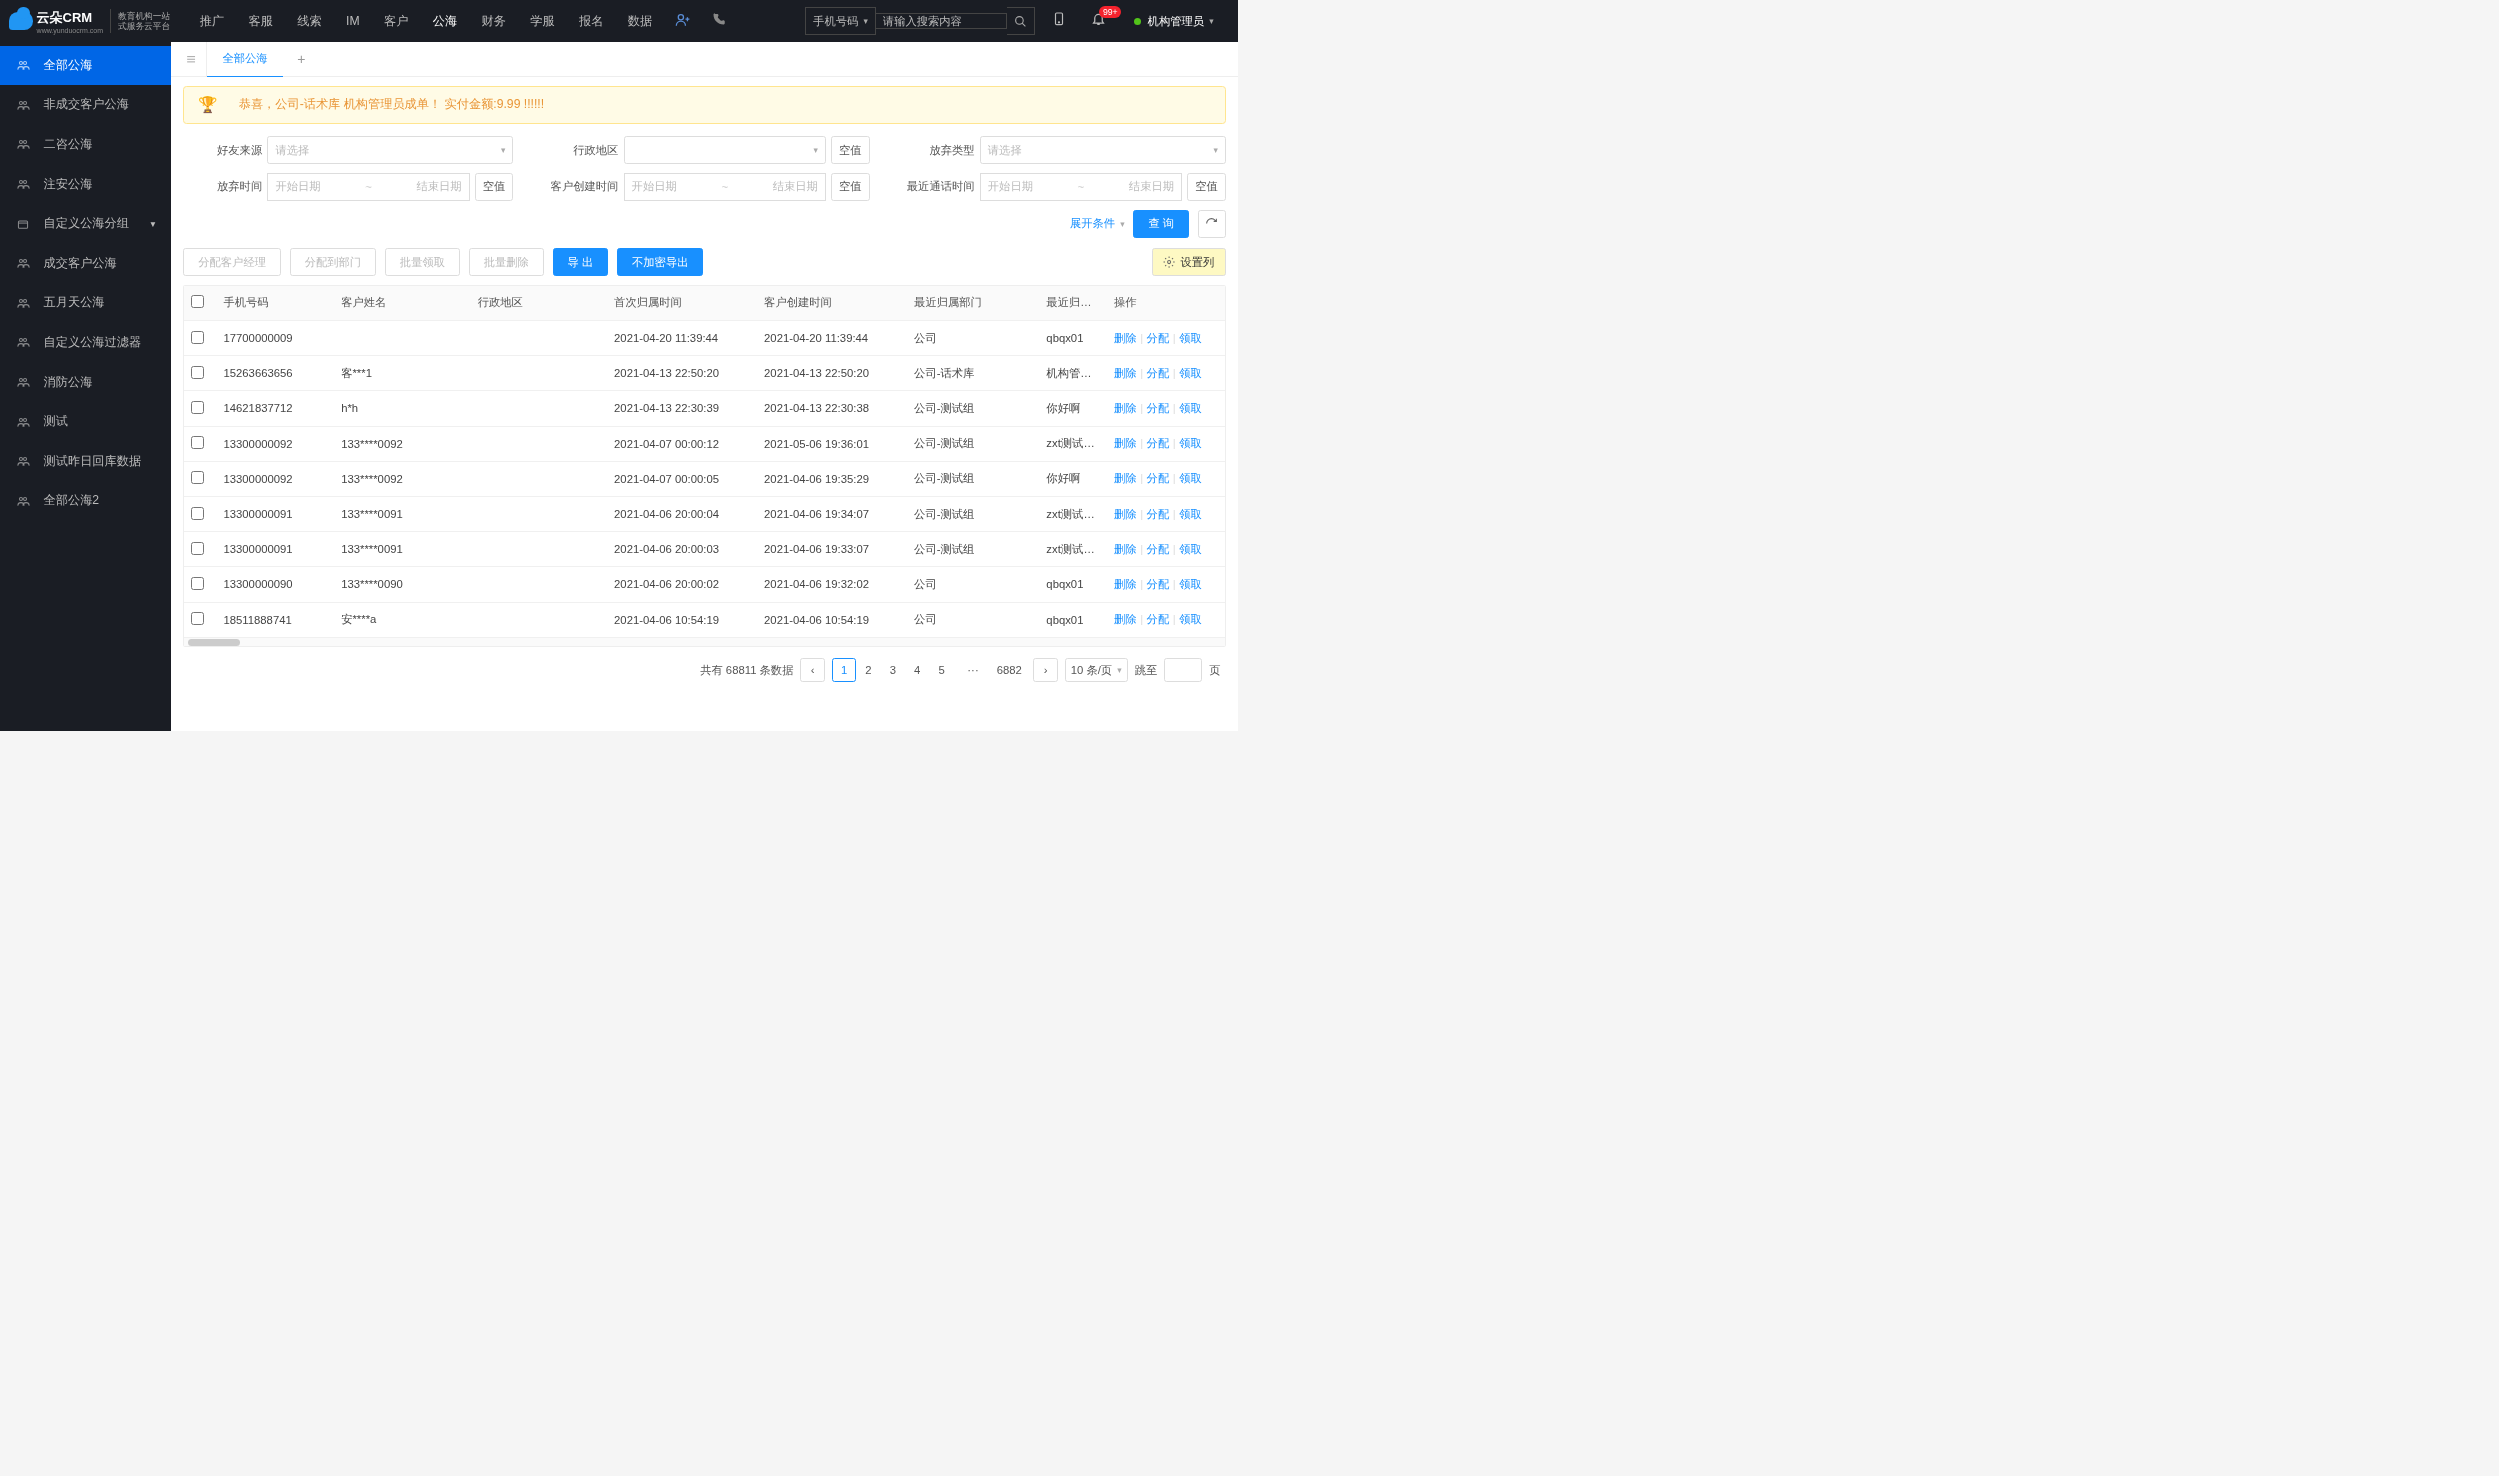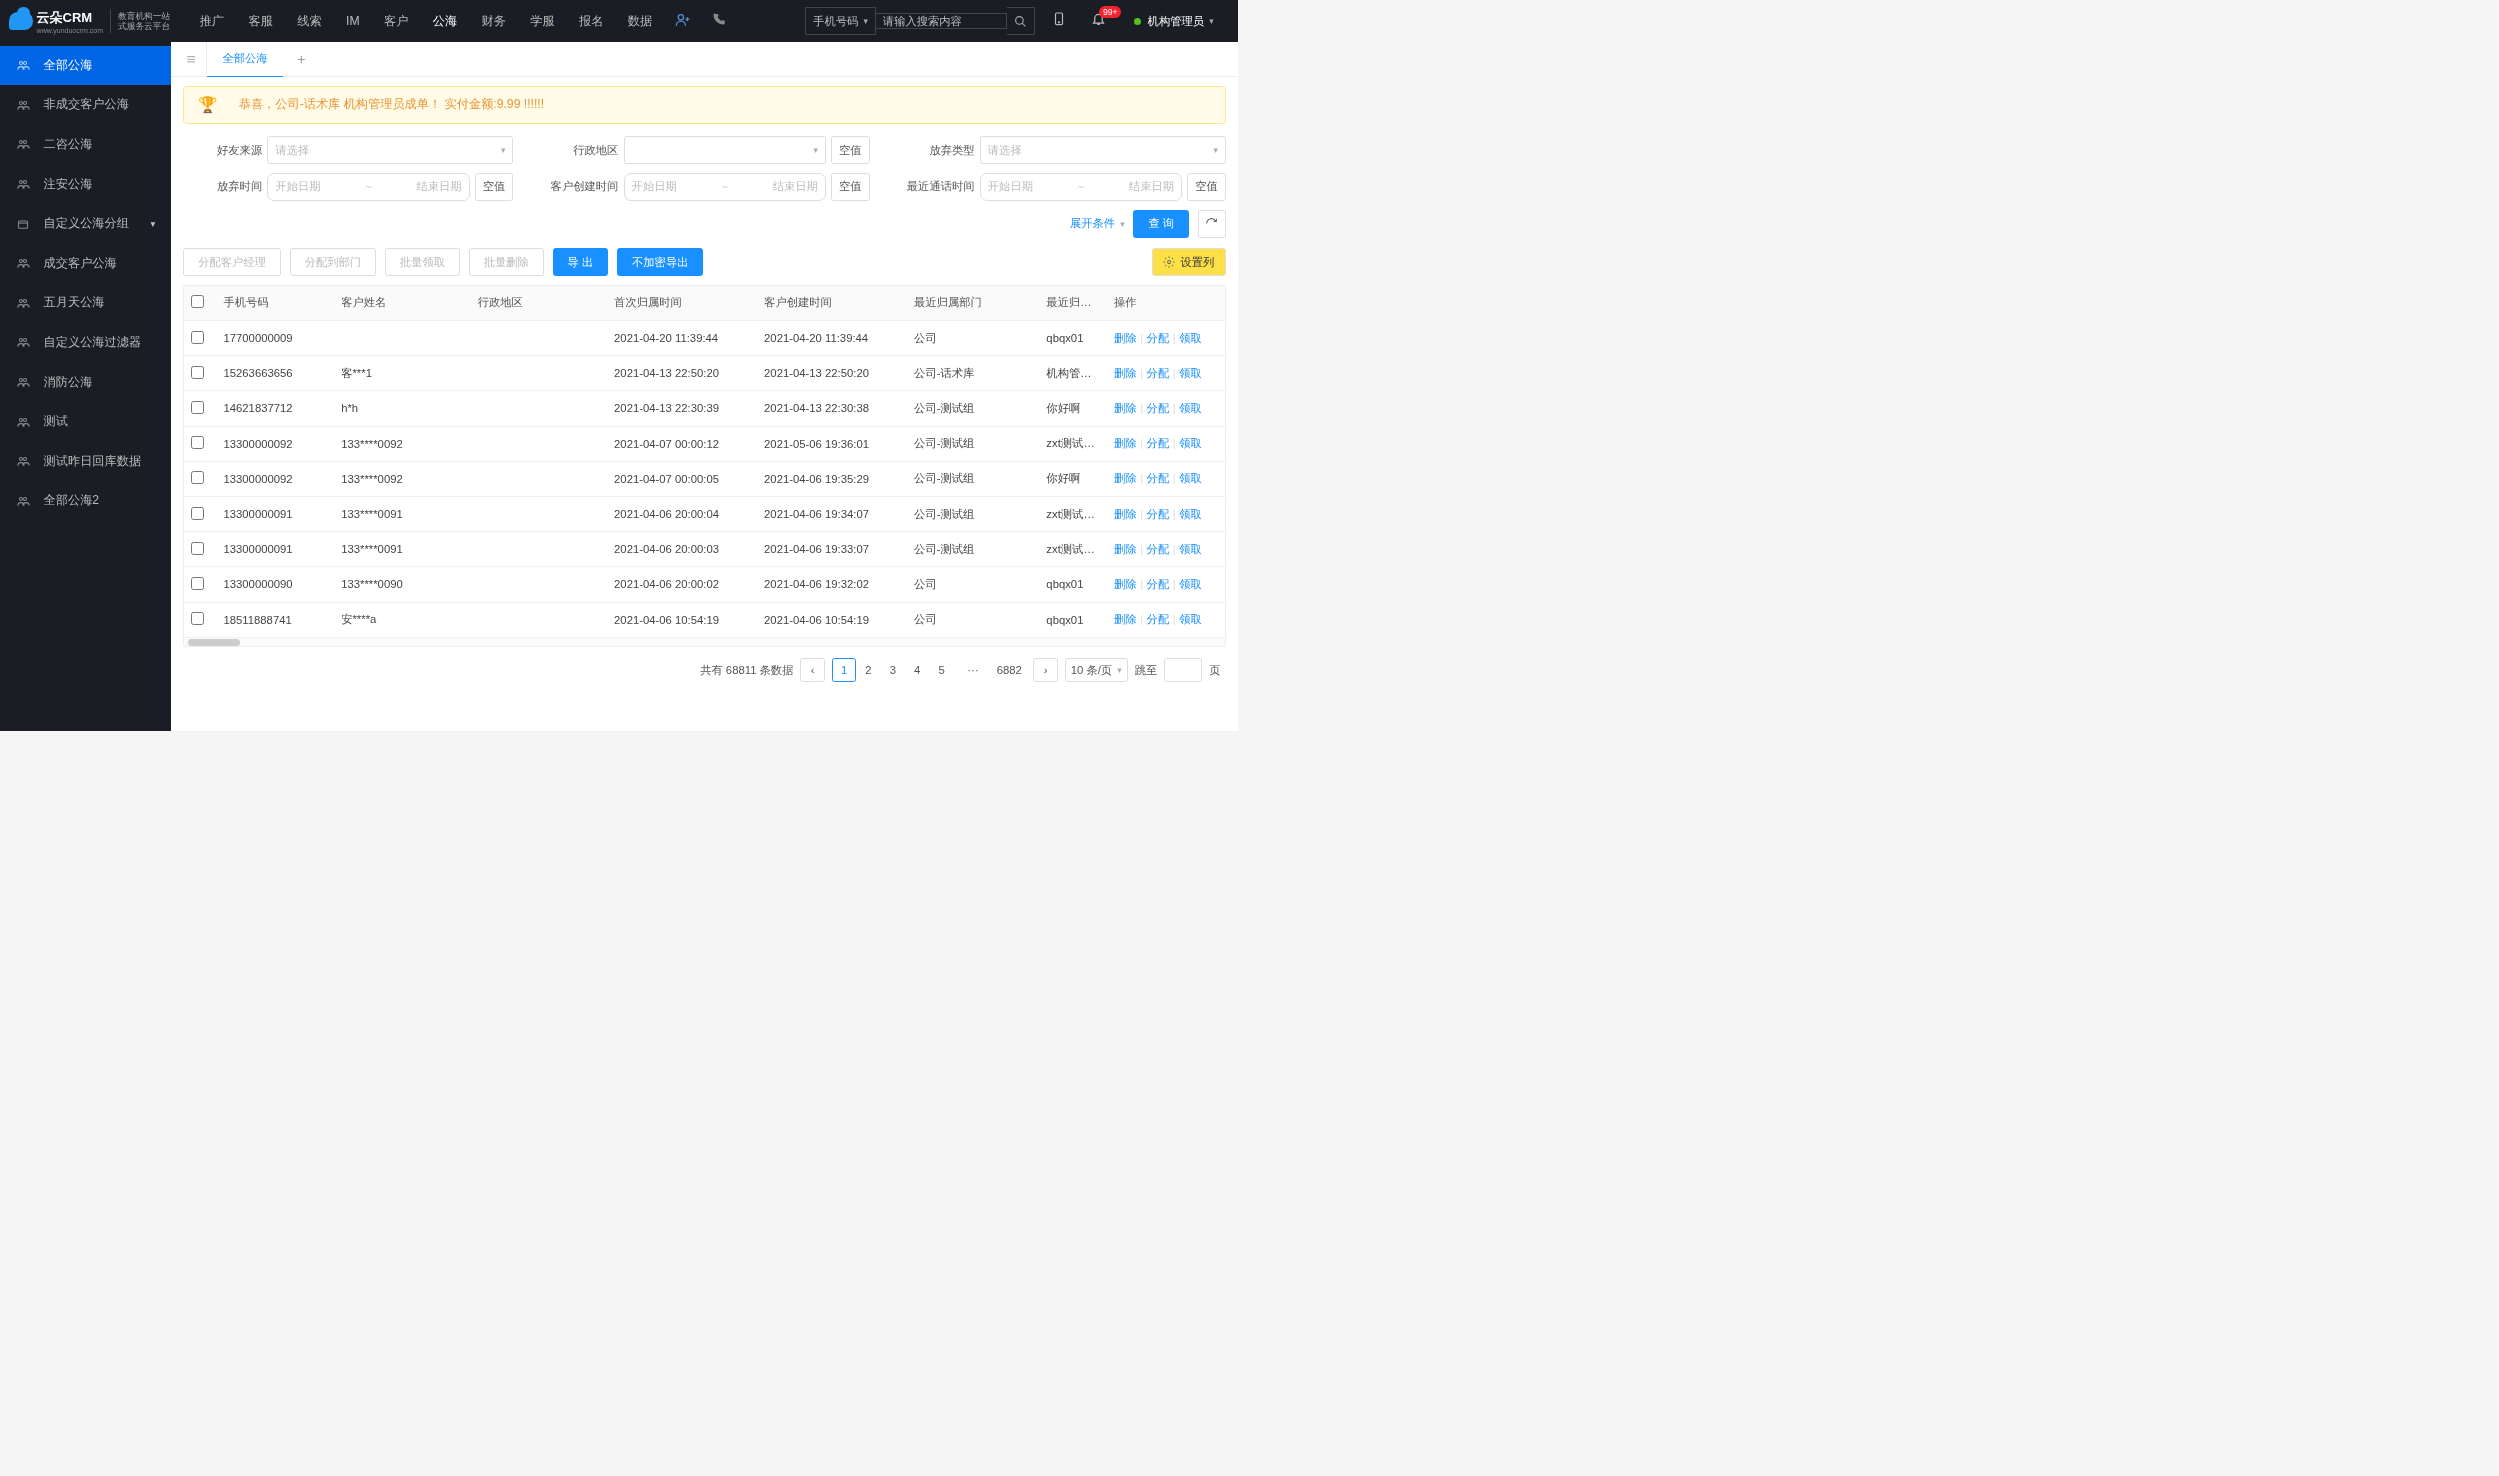--- a/index.html
+++ b/index.html
@@ -47,34 +47,34 @@
 
 .content { flex:1; padding: 8.7px 12.2px 0; overflow:auto; display:flex; flex-direction:column; }
 .banner { border: 0.9px solid #ffe58f; background: #fffbe6; border-radius: 3.5px; padding: 8.7px 14px; display:flex; align-items:center; margin-bottom: 12.2px; }
 .trophy { color: #faad14; font-size: 15.7px; margin-right: 21px; }
 .banner-text { color: #e99536; font-size: 12.2px; }
 
 .filter-grid { display: grid; grid-template-columns: repeat(3, 1fr); gap: 8.7px 26px; margin-bottom: 8.7px; }
 .filter-cell { display:flex; align-items:center; }
 .filter-label { width: 79px; text-align: right; color: #555; font-size: 11.3px; margin-right: 5.2px; }
 .filter-input { flex:1; height: 28px; border: 0.9px solid #ddd; border-radius: 2.6px; padding: 0 7px; color: #bbb; display:flex; align-items:center; background:#fff; justify-content:space-between;}
-.date-range { flex:1; height:28px; border:0.9px solid #ddd; border-radius:7px; display:flex; align-items:center; padding:0 7px; color:#bbb; justify-content:space-between;}
+.date-range { flex:1; height:28px; border:0.9px solid #ddd; border-radius:0; display:flex; align-items:center; padding:0 7px; color:#bbb; justify-content:space-between;}
 .date-range span.sep{color:#ccc;}
 .empty-btn { margin-left:5.2px; height:28px; border:0.9px solid #ddd; border-radius:2.6px; padding:0 7px; background:#fff; cursor:pointer; font-size:11.3px; color:#555;}
 
 .filter-actions { display:flex; justify-content:flex-end; align-items:center; margin-bottom:10.5px; gap:8.7px;}
 .link-btn { color:#1890ff; cursor:pointer; font-size:11.3px; display:flex; align-items:center; }
 .btn { height:28px; padding:0 14px; border-radius:2.6px; border:0.9px solid #ddd; background:#fff; cursor:pointer; font-size:11.3px; display:inline-flex; align-items:center; }
 .btn.primary { background:#1890ff; color:#fff; border-color:#1890ff; }
 .btn.disabled { color:#bbb; cursor:not-allowed; }
 .icon-btn { width:28px; justify-content:center; padding:0; }
 
 .toolbar { display:flex; align-items:center; gap:8.7px; margin-bottom:8.7px; }
 .toolbar .spacer{flex:1;}
-.settings-btn { border:0.9px solid #ddd; border-radius:2.6px; height:28px; padding:0 10.5px; display:flex; align-items:center; gap:5.2px; cursor:pointer; background:#fde047;}
+.settings-btn { border:0.9px solid #ddd; border-radius:2.6px; height:28px; padding:0 10.5px; display:flex; align-items:center; gap:5.2px; cursor:pointer; background:#fef9c3;}
 
 
 .table-wrap { border:0.9px solid #eee; border-radius:1.7px; flex:0 0 auto; overflow:hidden; position:relative;}
 .table { width:100%; border-collapse:collapse; table-layout:fixed;}
 .table th, .table td { padding: 9.6px 7px; text-align:left; font-size:11.3px; border-bottom:0.9px solid #f0f0f0; white-space:nowrap; overflow:hidden; text-overflow:ellipsis;}
 .table th { background:#fafafa; color:#555; font-weight:500;}
 .table td { color:#444; }
 .op-col { box-shadow: -1.7px 0 3.5px rgba(0,0,0,0.04); }
 .op-link { color:#1890ff; cursor:pointer; }
 .op-sep { color:#ddd; margin:0 3.5px; }

